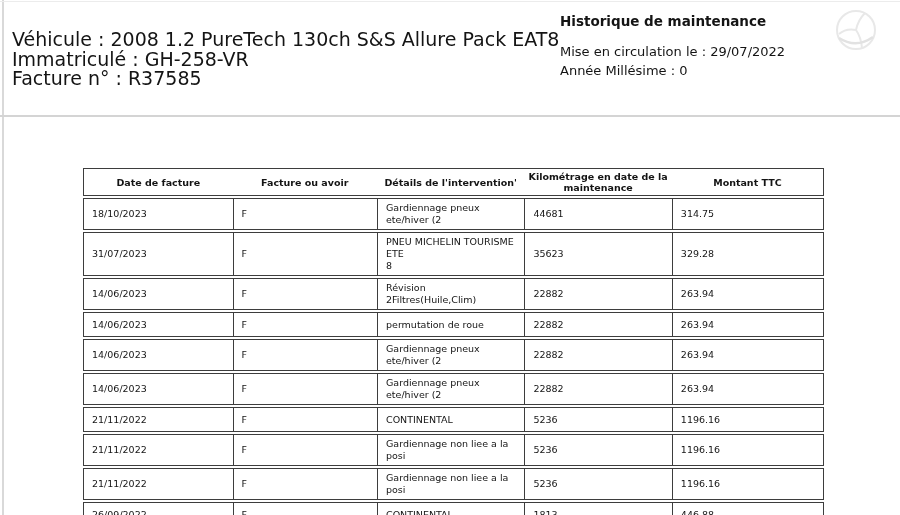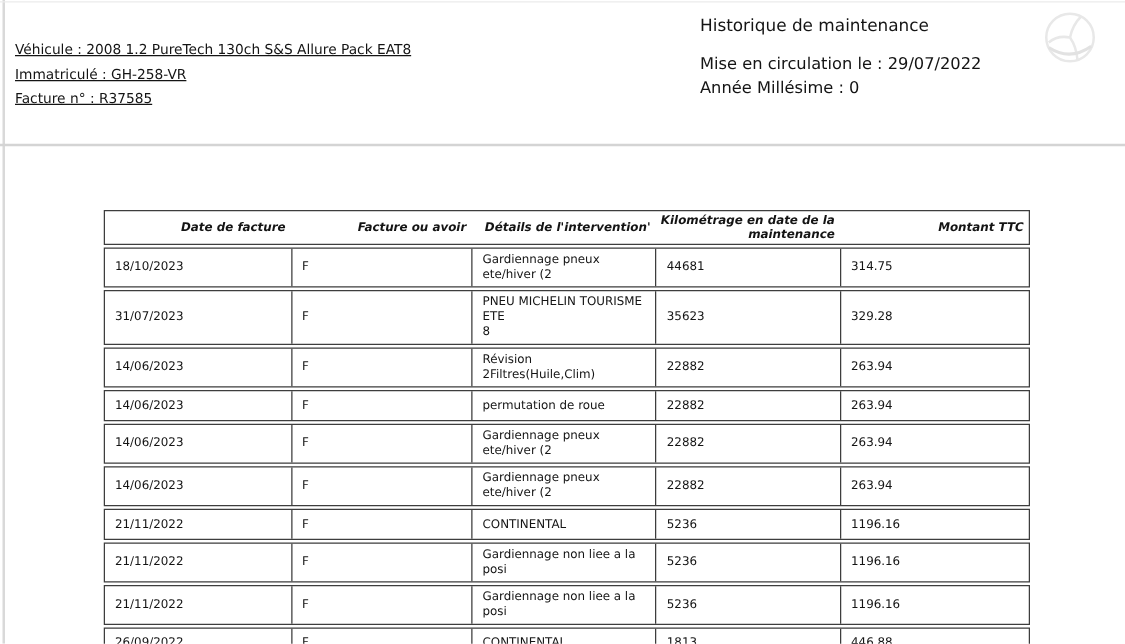--- a/index.html
+++ b/index.html
@@ -18,25 +18,25 @@
   .frame-top {
     position: absolute; left: 0; right: 0; top: 1px; height: 1px;
     background: #ececec;
   }
   .header-separator {
     position: absolute; left: 0; right: 0; top: 115px; height: 2px;
     background: #d4d4d4;
   }
   .vehicle-block {
     position: absolute; left: 12px; top: 30px;
-    font-size: 11px; line-height: 19.5px; text-decoration: underline;
+    font-size: 19px; line-height: 19.5px;
   }
   .maint-title {
     position: absolute; left: 560px; top: 13px;
-    font-size: 13.5px; font-weight: normal;
+    font-size: 13.5px; font-weight: bold;
   }
   .maint-block {
     position: absolute; left: 560px; top: 42px;
     font-size: 13px; line-height: 19px;
   }
   .logo-watermark {
     position: absolute; left: 833px; top: 7px; width: 46px; height: 48px;
   }
 
   .table-wrap {
@@ -46,25 +46,24 @@
   .t-header {
     display: flex;
     border: 1px solid #3d3d3d;
     margin-bottom: 2px;
     min-height: 27px;
     align-items: center;
     font-weight: bold;
     box-sizing: border-box;
   }
   .t-header .hc {
-    text-align: right;
+    text-align: center;
     padding: 2px 4px;
     box-sizing: border-box;
     line-height: 11px;
-    font-style: italic;
   }
   .t-row {
     display: flex;
     border: 1px solid #3d3d3d;
     margin-bottom: 2px;
     min-height: 25px;
     align-items: stretch;
     box-sizing: border-box;
   }
   .t-row:last-child { margin-bottom: 0; }

